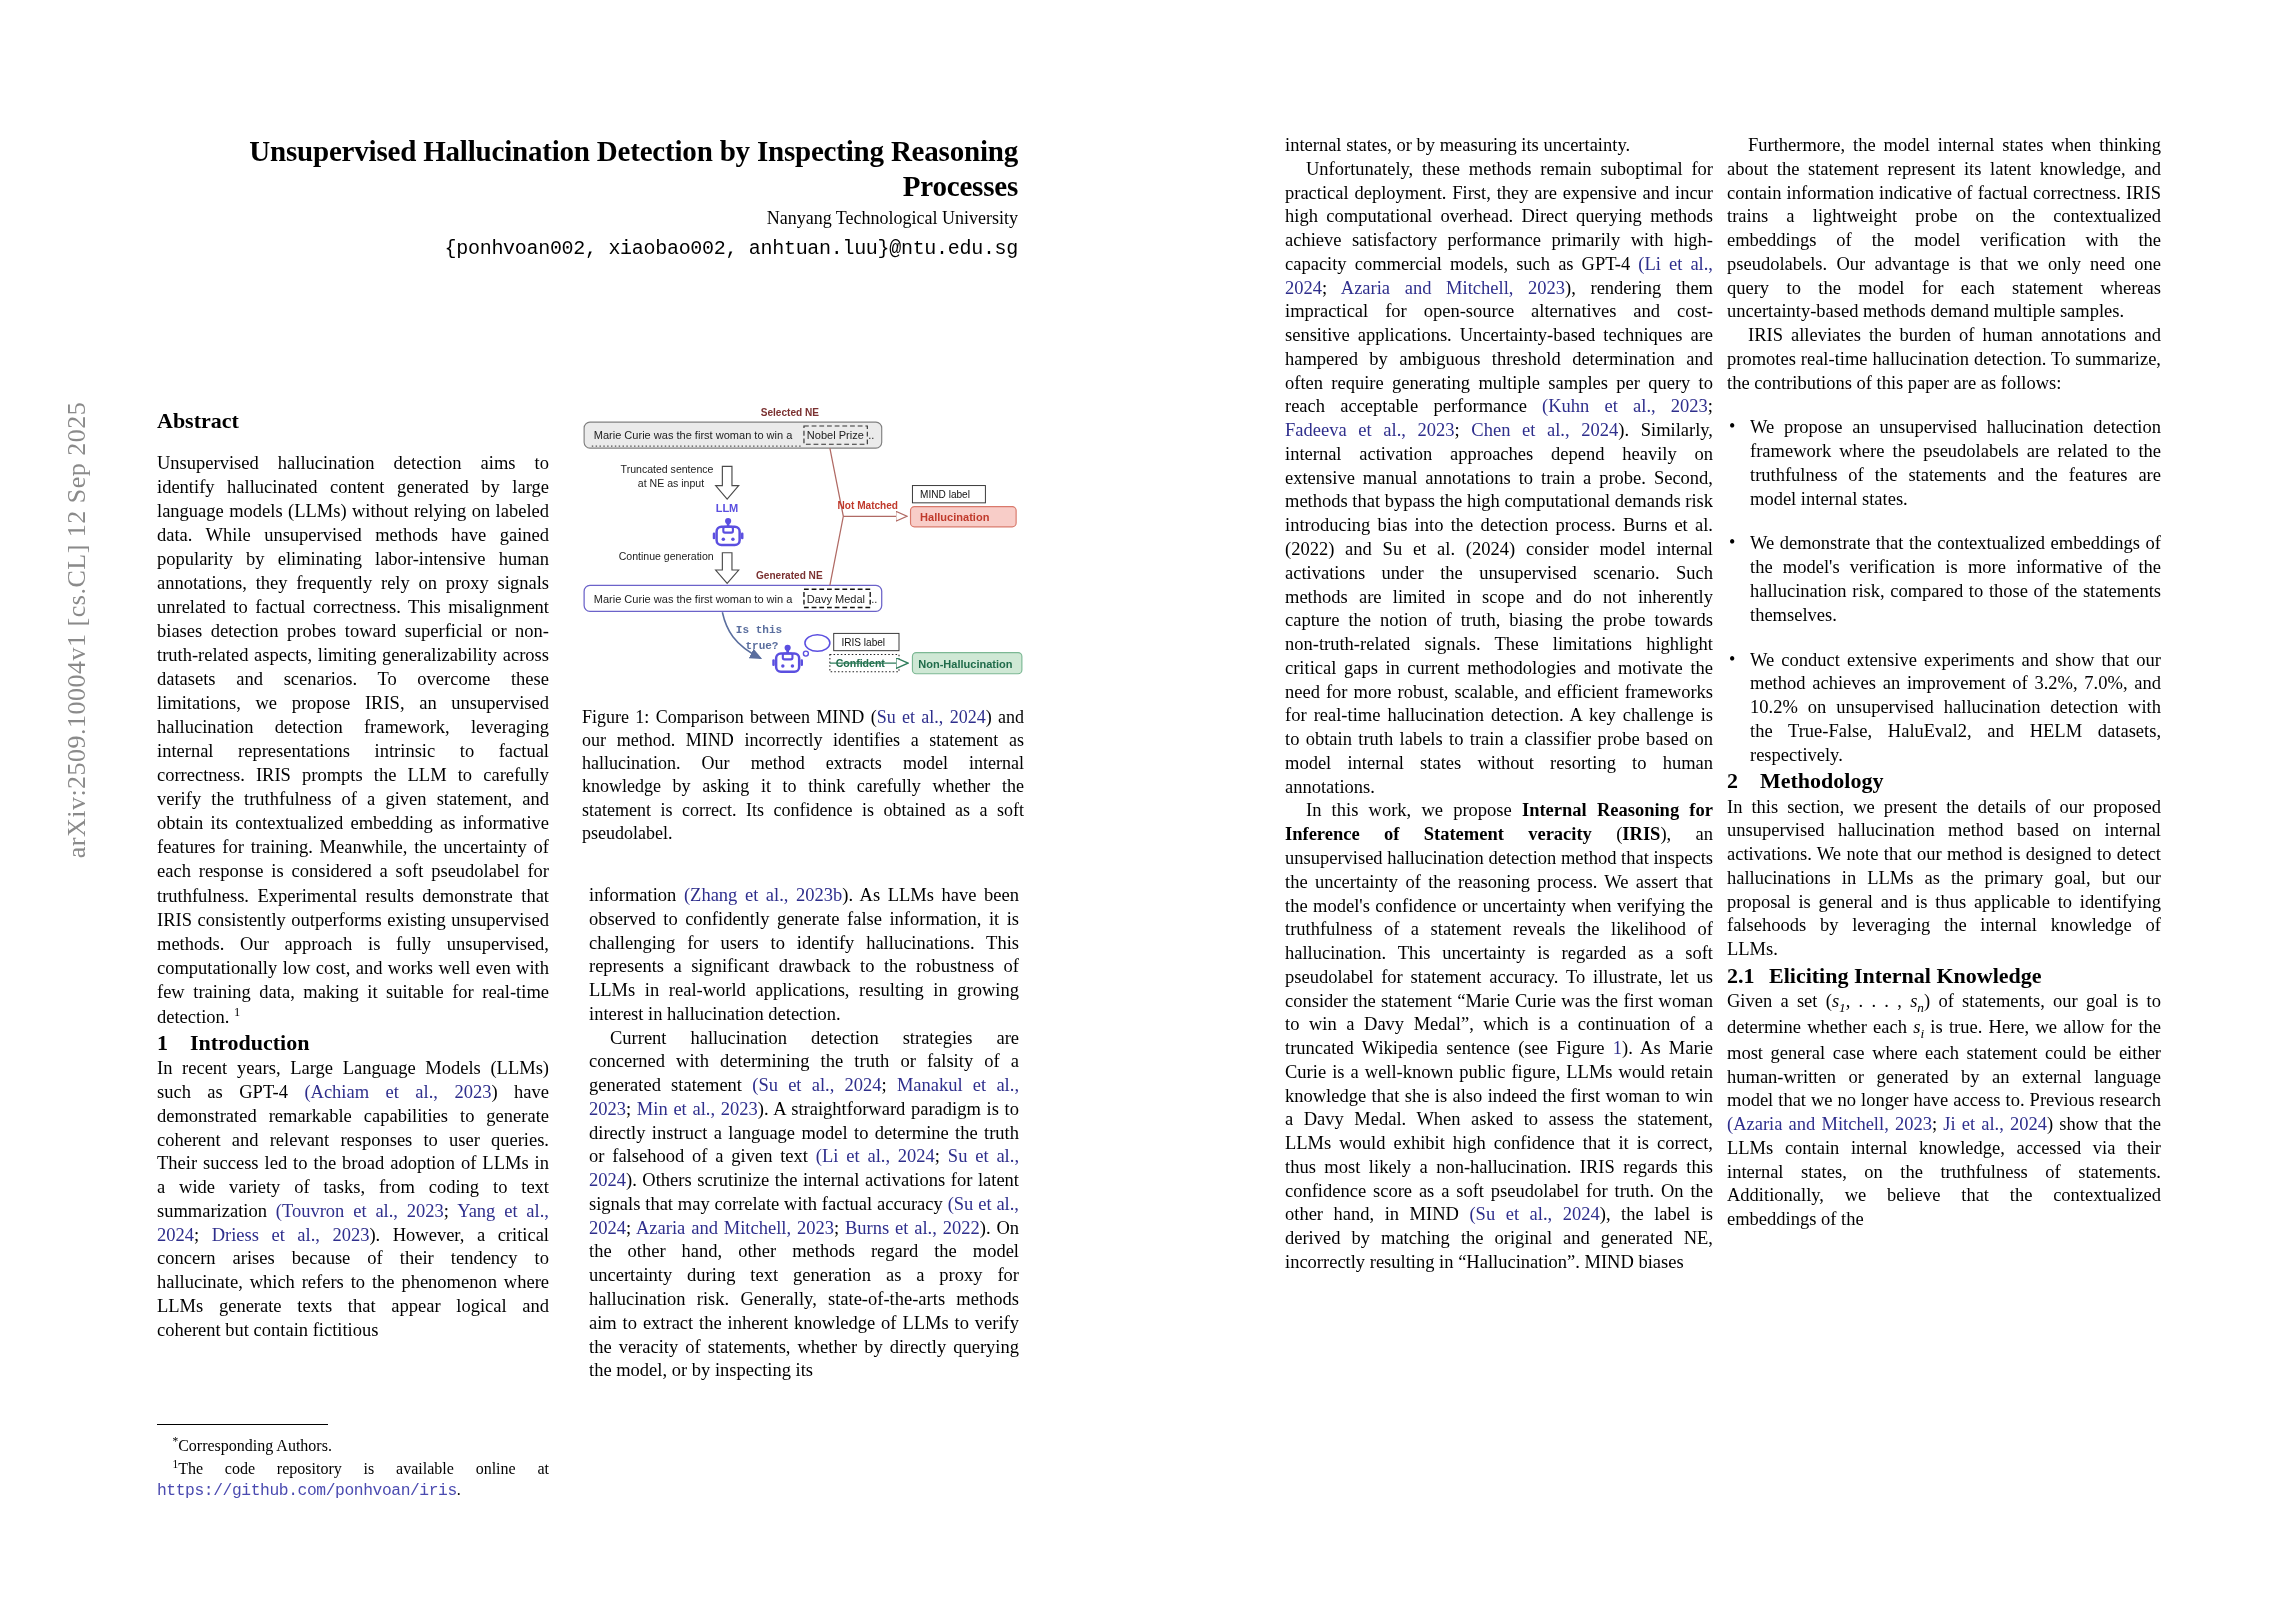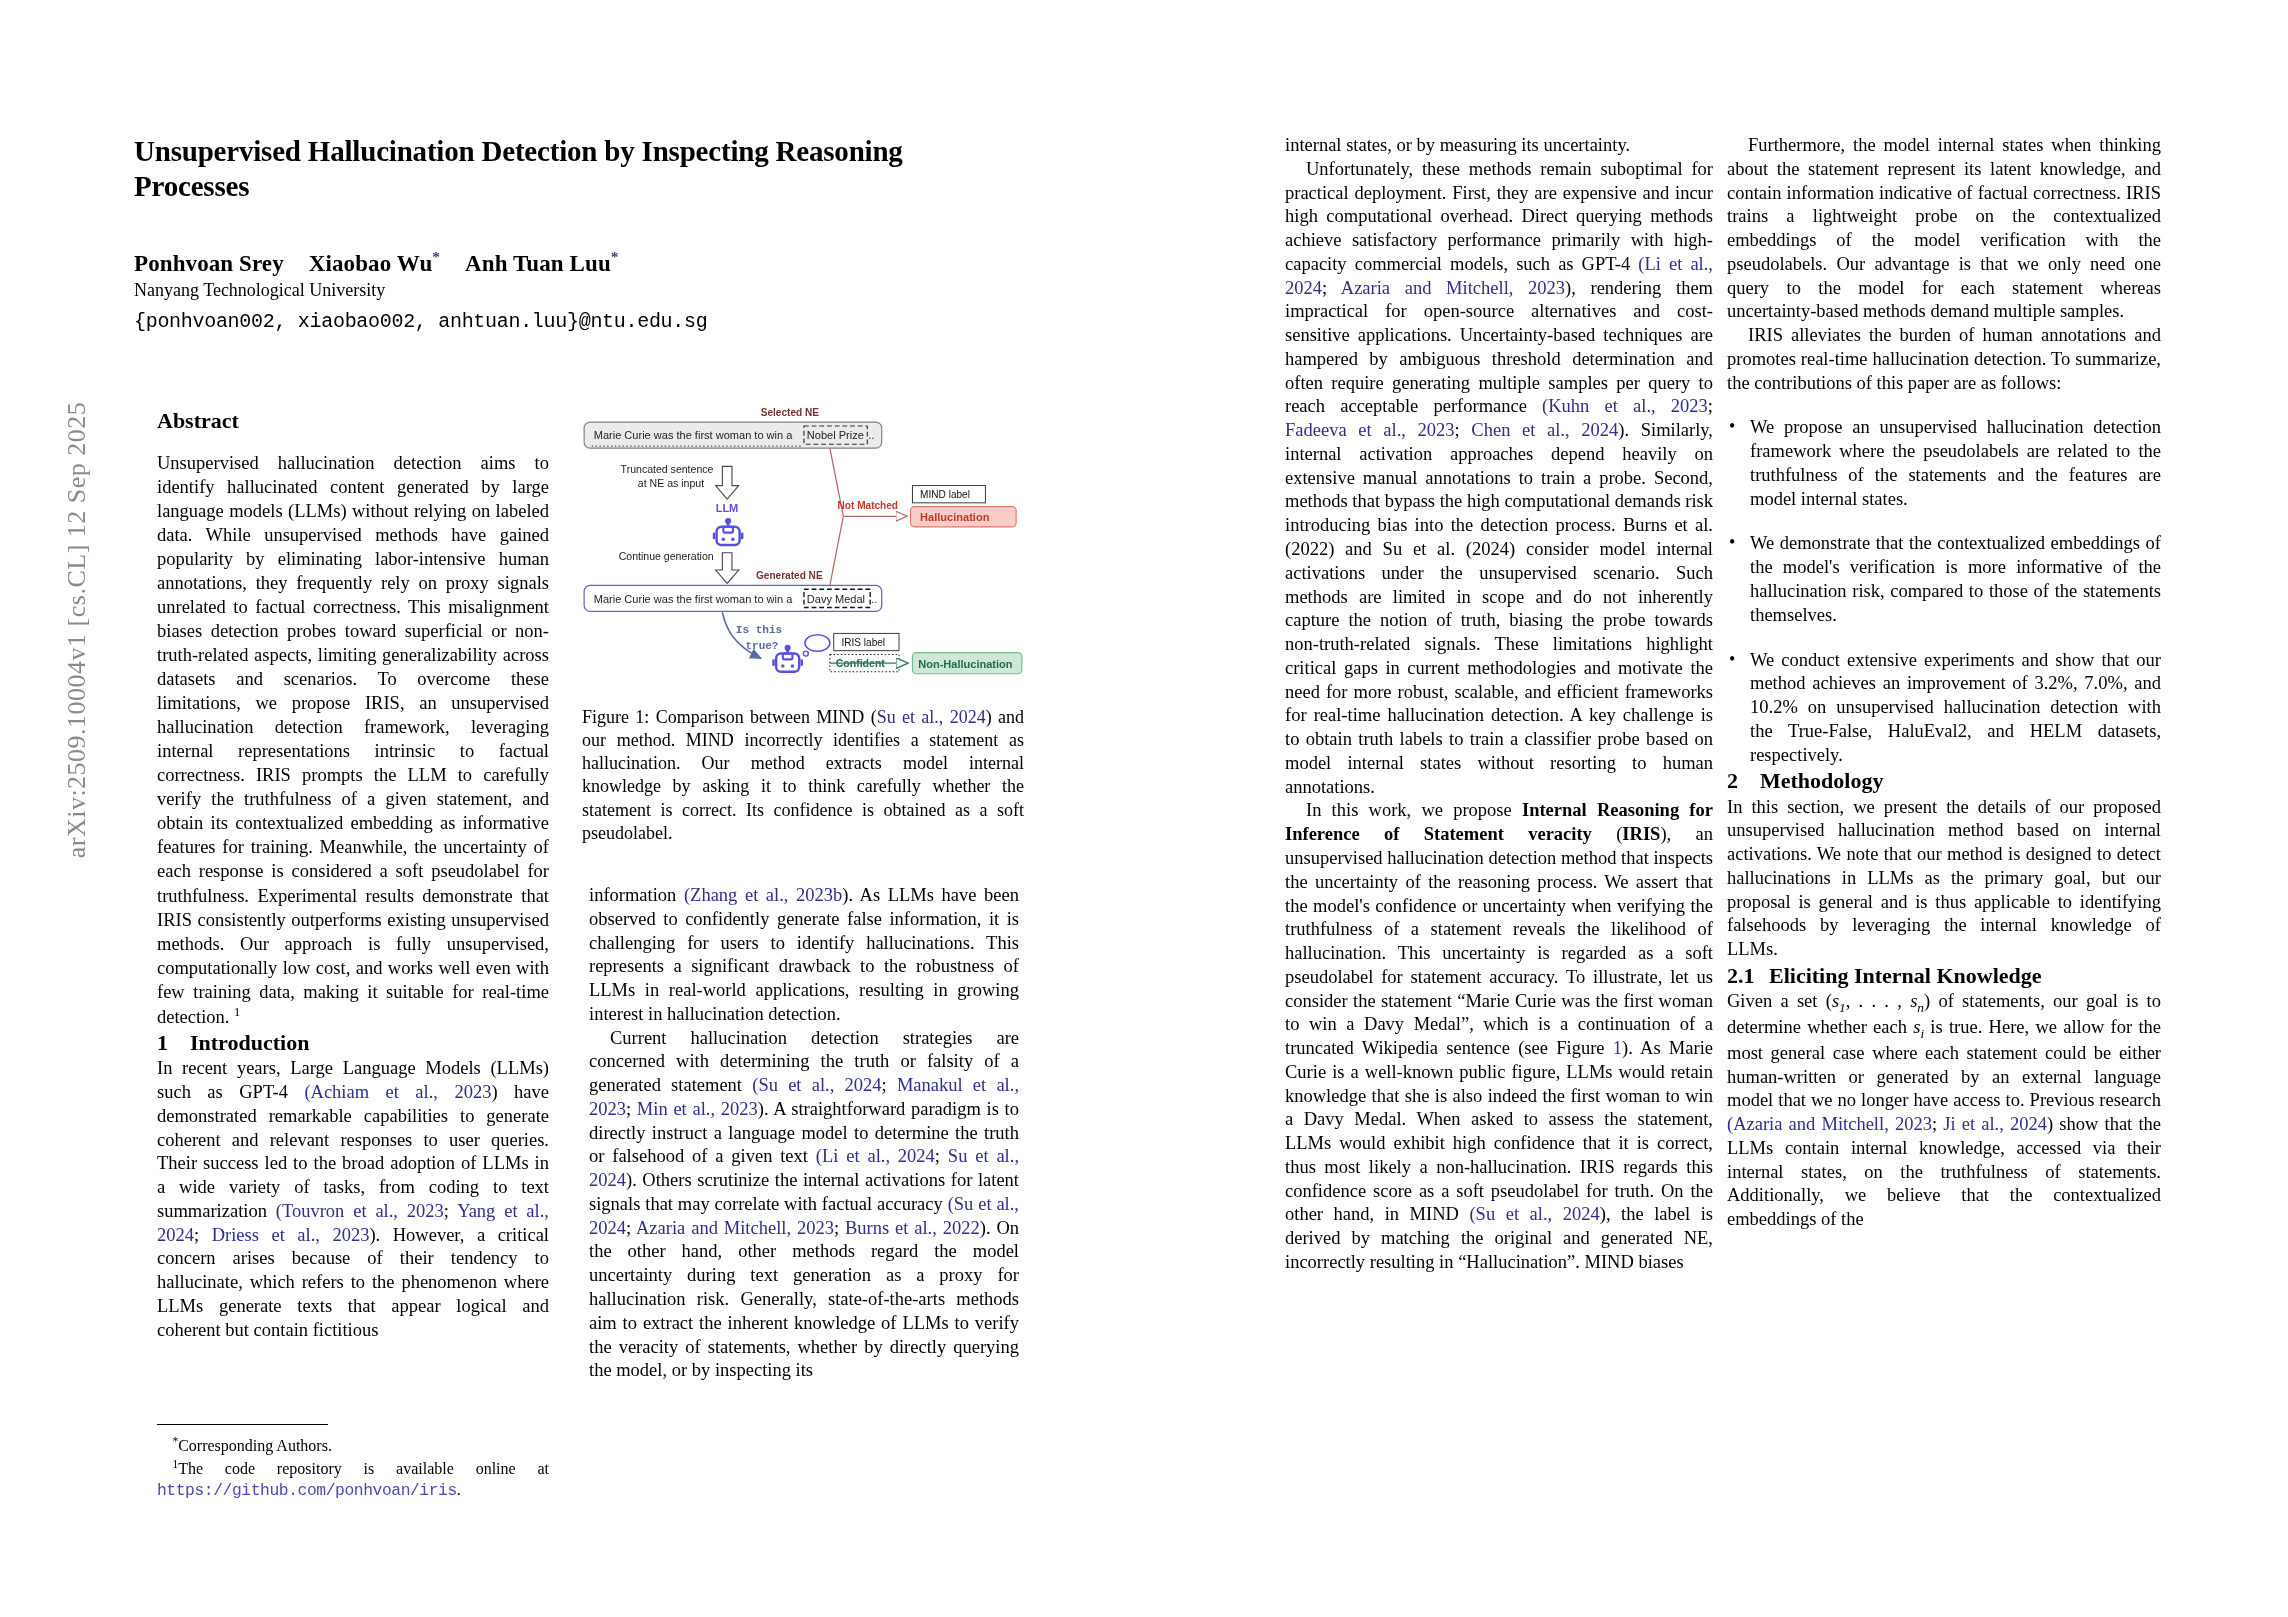--- a/index.html
+++ b/index.html
@@ -34,21 +34,21 @@
     color: #8a8a8a;
     white-space: nowrap;
   }
 
   
   #title-block {
     position: absolute;
     left: 134px;
     top: 134px;
     width: 884px;
-    text-align: left;
+    text-align: right;
   }
   #paper-title {
     font-size: 29px;
     font-weight: bold;
     letter-spacing: -0.2px;
     line-height: 1.2;
     margin: 0;
   }
   #authors {
     margin-top: 44px;
@@ -189,23 +189,20 @@
 </style>
 </head>
 <body>
 
 <div id="page">
 
   <div id="arxiv-stamp">arXiv:2509.10004v1  [cs.CL]  12 Sep 2025</div>
 
   <div id="title-block">
     <h1 id="paper-title">Unsupervised Hallucination Detection by Inspecting Reasoning Processes</h1>
-    <div id="authors">
-      <span>Ponhvoan Srey</span><span class="sep"></span><span>Xiaobao Wu</span><span class="corr-star">*</span><span class="sep"></span><span>Anh Tuan Luu</span><span class="corr-star">*</span>
-    </div>
     <div id="affiliation">Nanyang Technological University</div>
     <div id="emails">{ponhvoan002, xiaobao002, anhtuan.luu}@ntu.edu.sg</div>
   </div>
 
   <div id="col1" class="col">
     <div class="abstract-head">Abstract</div>
     <div id="abstract-body"><span>Unsupervised hallucination detection aims to identify hallucinated content generated by large language models (LLMs) without relying on labeled data. While unsupervised methods have gained popularity by eliminating labor-intensive human annotations, they frequently rely on proxy signals unrelated to factual correctness. This misalignment biases detection probes toward superficial or non-truth-related aspects, limiting generalizability across datasets and scenarios. To overcome these limitations, we propose IRIS, an unsupervised hallucination detection framework, leveraging internal representations intrinsic to factual correctness. IRIS prompts the LLM to carefully verify the truthfulness of a given statement, and obtain its contextualized embedding as informative features for training. Meanwhile, the uncertainty of each response is considered a soft pseudolabel for truthfulness. Experimental results demonstrate that IRIS consistently outperforms existing unsupervised methods. Our approach is fully unsupervised, computationally low cost, and works well even with few training data, making it suitable for real-time detection.</span> <sup class="fn">1</sup></div>
 
     <h2 class="section sec-space-before"><span class="num">1</span><span>Introduction</span></h2>
     <p class="sec-space-after">In recent years, Large Language Models (LLMs) such as GPT-4 <span class="cite">(Achiam et al., 2023</span>) have demonstrated remarkable capabilities to generate coherent and relevant responses to user queries. Their success led to the broad adoption of LLMs in a wide variety of tasks, from coding to text summarization <span class="cite">(Touvron et al., 2023</span>; <span class="cite">Yang et al., 2024</span>; <span class="cite">Driess et al., 2023</span>). However, a critical concern arises because of their tendency to hallucinate, which refers to the phenomenon where LLMs generate texts that appear logical and coherent but contain fictitious</p>

